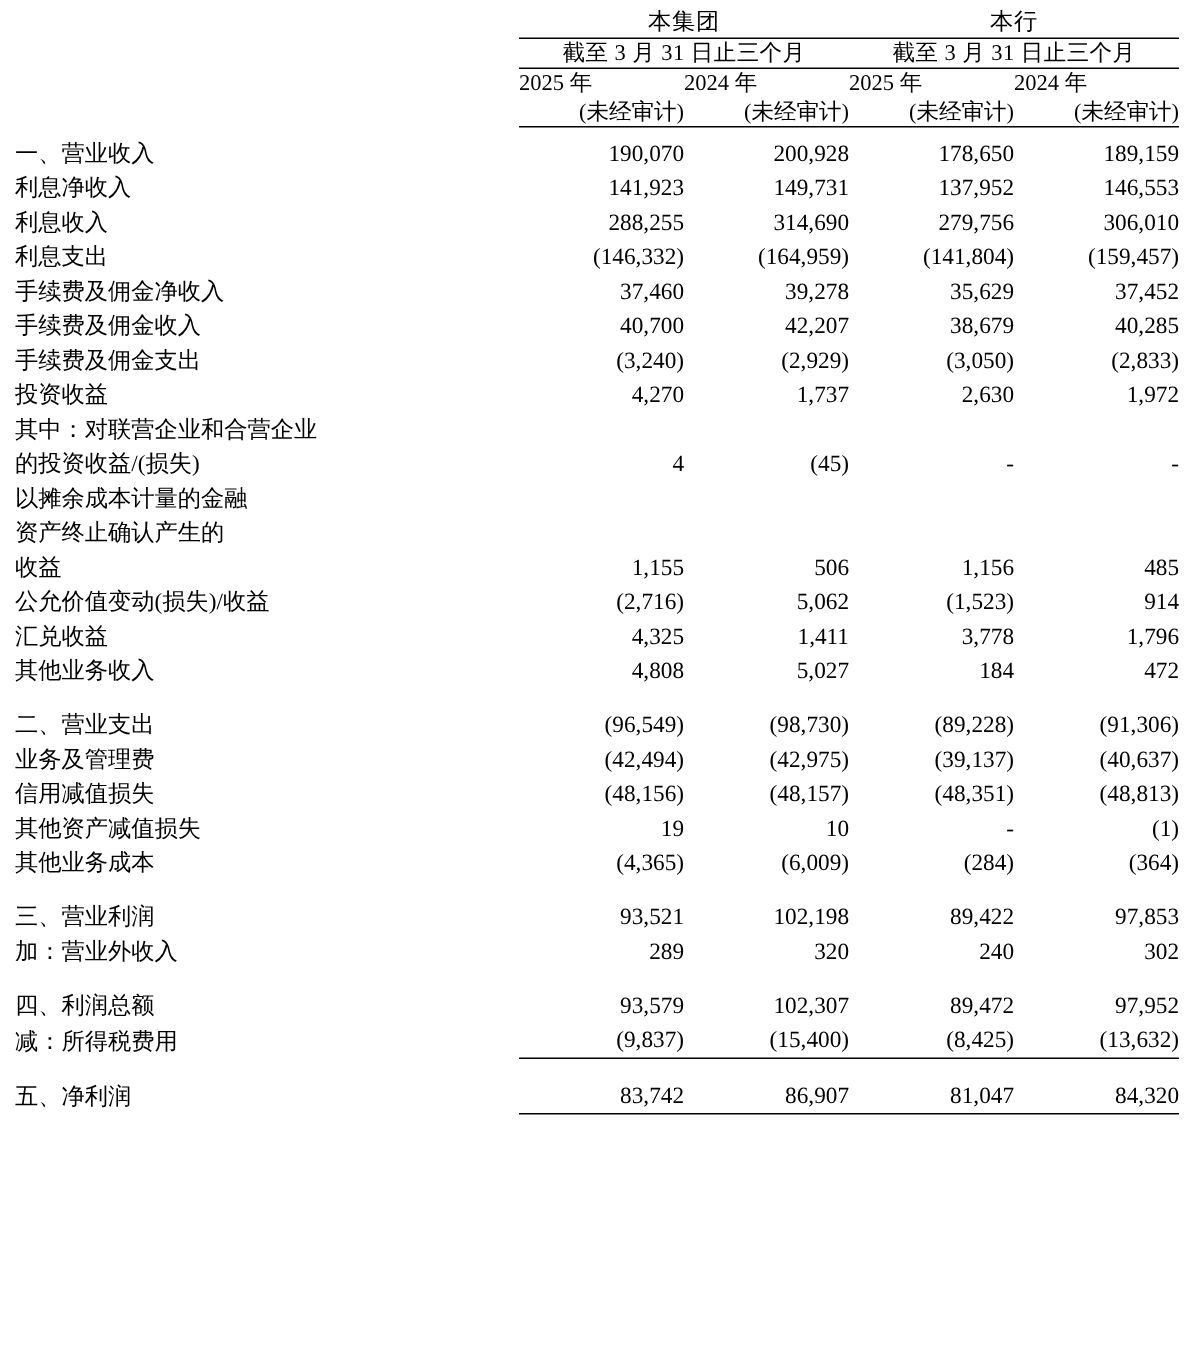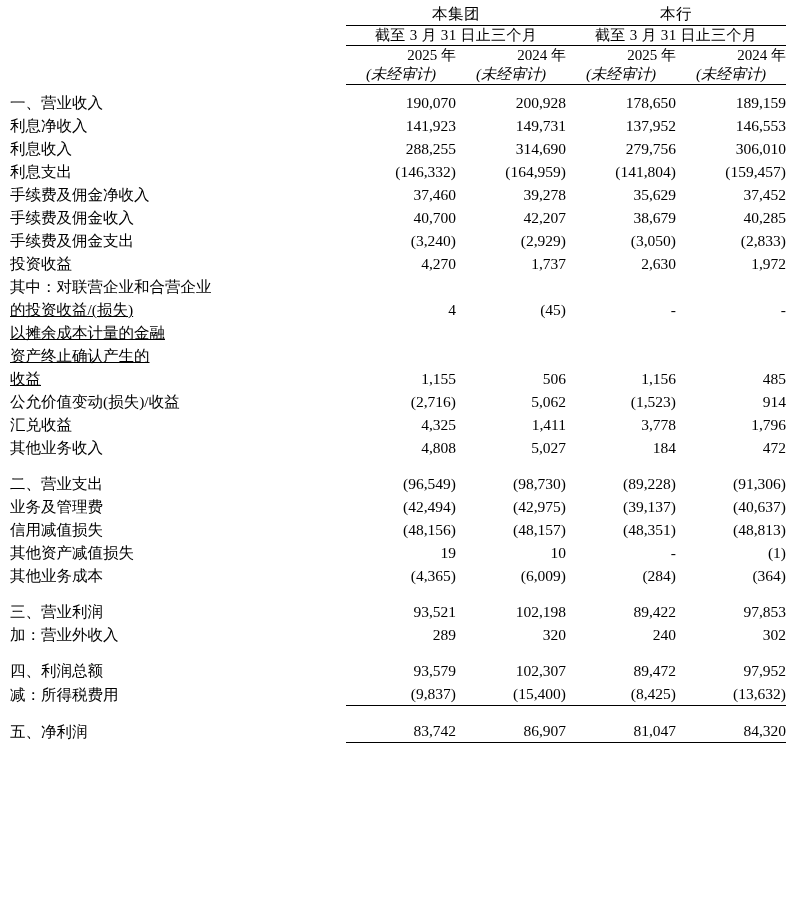--- a/index.html
+++ b/index.html
@@ -39,31 +39,29 @@
     padding-bottom: 3px;
     letter-spacing: 0.5px;
   }
   .hdr-sub {
     text-align: center;
     font-size: 15px;
     padding: 3px 0 4px 0;
     letter-spacing: 0.3px;
   }
   .hdr-year {
-    text-align: right;
     font-size: 15px;
     padding: 4px 8px 0 0;
     white-space: nowrap;
   }
   .hdr-unaudited {
-    text-align: center;
+    text-align: right;
     font-size: 15px;
     padding: 1px 8px 5px 0;
     white-space: nowrap;
-    font-style: italic;
   }
   .rule-bot { border-bottom: 1px solid #000; }
   .lbl {
     font-size: 15.5px;
     line-height: 23px;
     white-space: pre;
     padding-left: 2px;
   }
   .num {
     text-align: right;
@@ -71,21 +69,21 @@
     line-height: 23px;
     padding-right: 8px;
     white-space: nowrap;
   }
   tr.spacer td { height: 13px; line-height: 13px; font-size: 1px; }
   tr.thin td { height: 6px; line-height: 6px; font-size: 1px; }
   .botline td.num { border-bottom: 1px solid #000; }
   .i0 { padding-left: 2px; margin-top: 32px; }
   .i1 { padding-left: 34px; }
   .i2 { padding-left: 52px; }
-  .i3 { padding-left: 70px; text-decoration: underline; }
+  .i3 { padding-left: 70px; }
 </style>
 </head>
 <body>
 
 <div class="sheet">
   <table class="fin">
     <colgroup>
       <col class="c-label">
       <col class="c-num">
       <col class="c-num">

